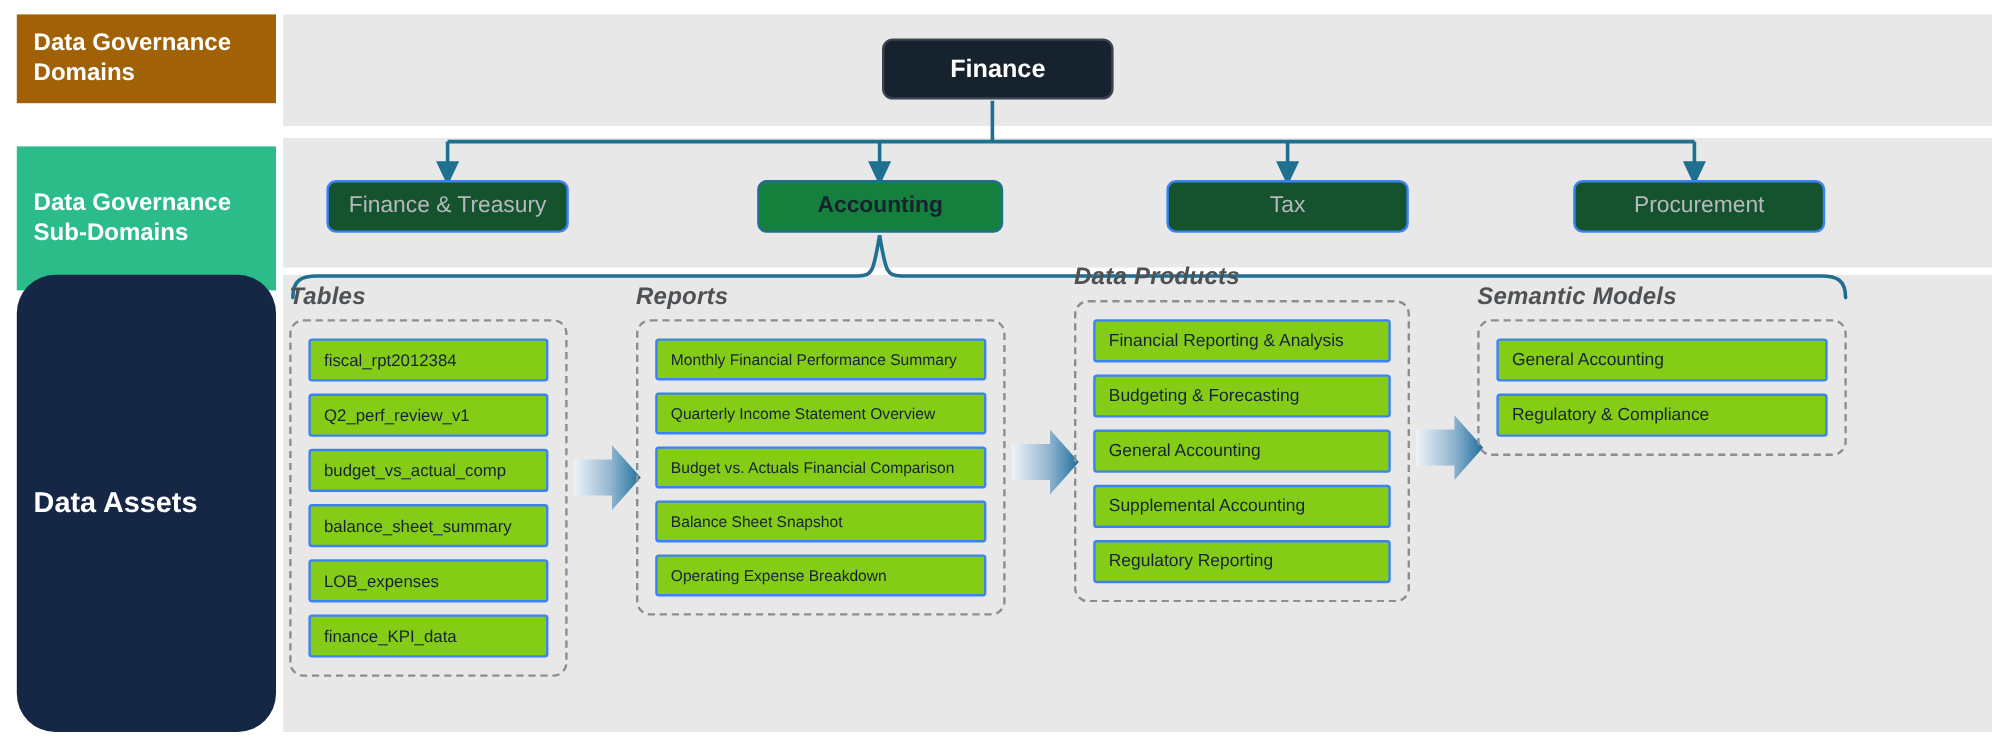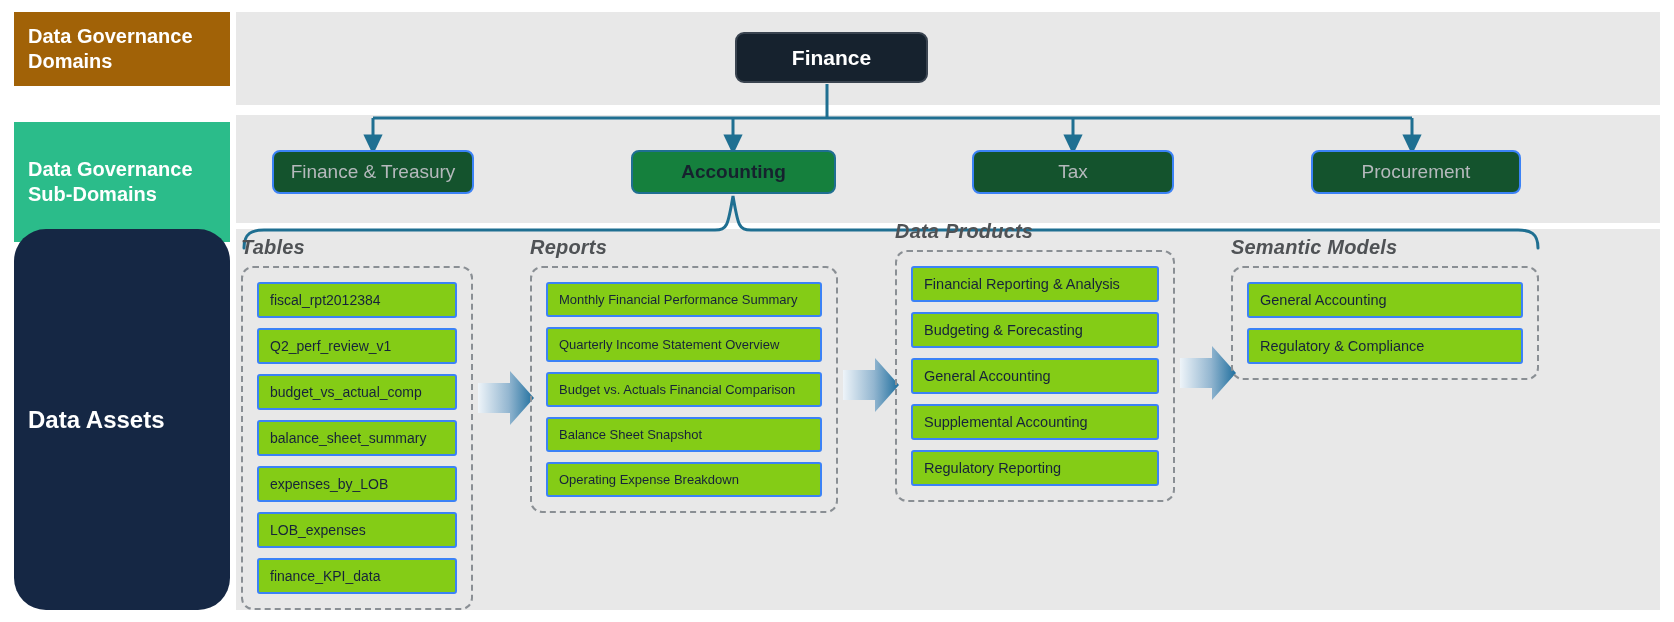--- a/index.html
+++ b/index.html
@@ -148,21 +148,20 @@
     <span>Procurement</span>
   </div>
 
   <div class="col" id="col-tables">
     <div class="col-title">Tables</div>
     <div class="col-box">
         <div class="asset">fiscal_rpt2012384</div>
         <div class="asset">Q2_perf_review_v1</div>
         <div class="asset">budget_vs_actual_comp</div>
         <div class="asset">balance_sheet_summary</div>
-        <div class="asset">expenses_by_LOB</div>
         <div class="asset">LOB_expenses</div>
         <div class="asset">finance_KPI_data</div>
       </div>
   </div>
 
   <div class="col" id="col-reports">
     <div class="col-title">Reports</div>
     <div class="col-box">
         <div class="asset">Monthly Financial Performance Summary</div>
         <div class="asset">Quarterly Income Statement Overview</div>

